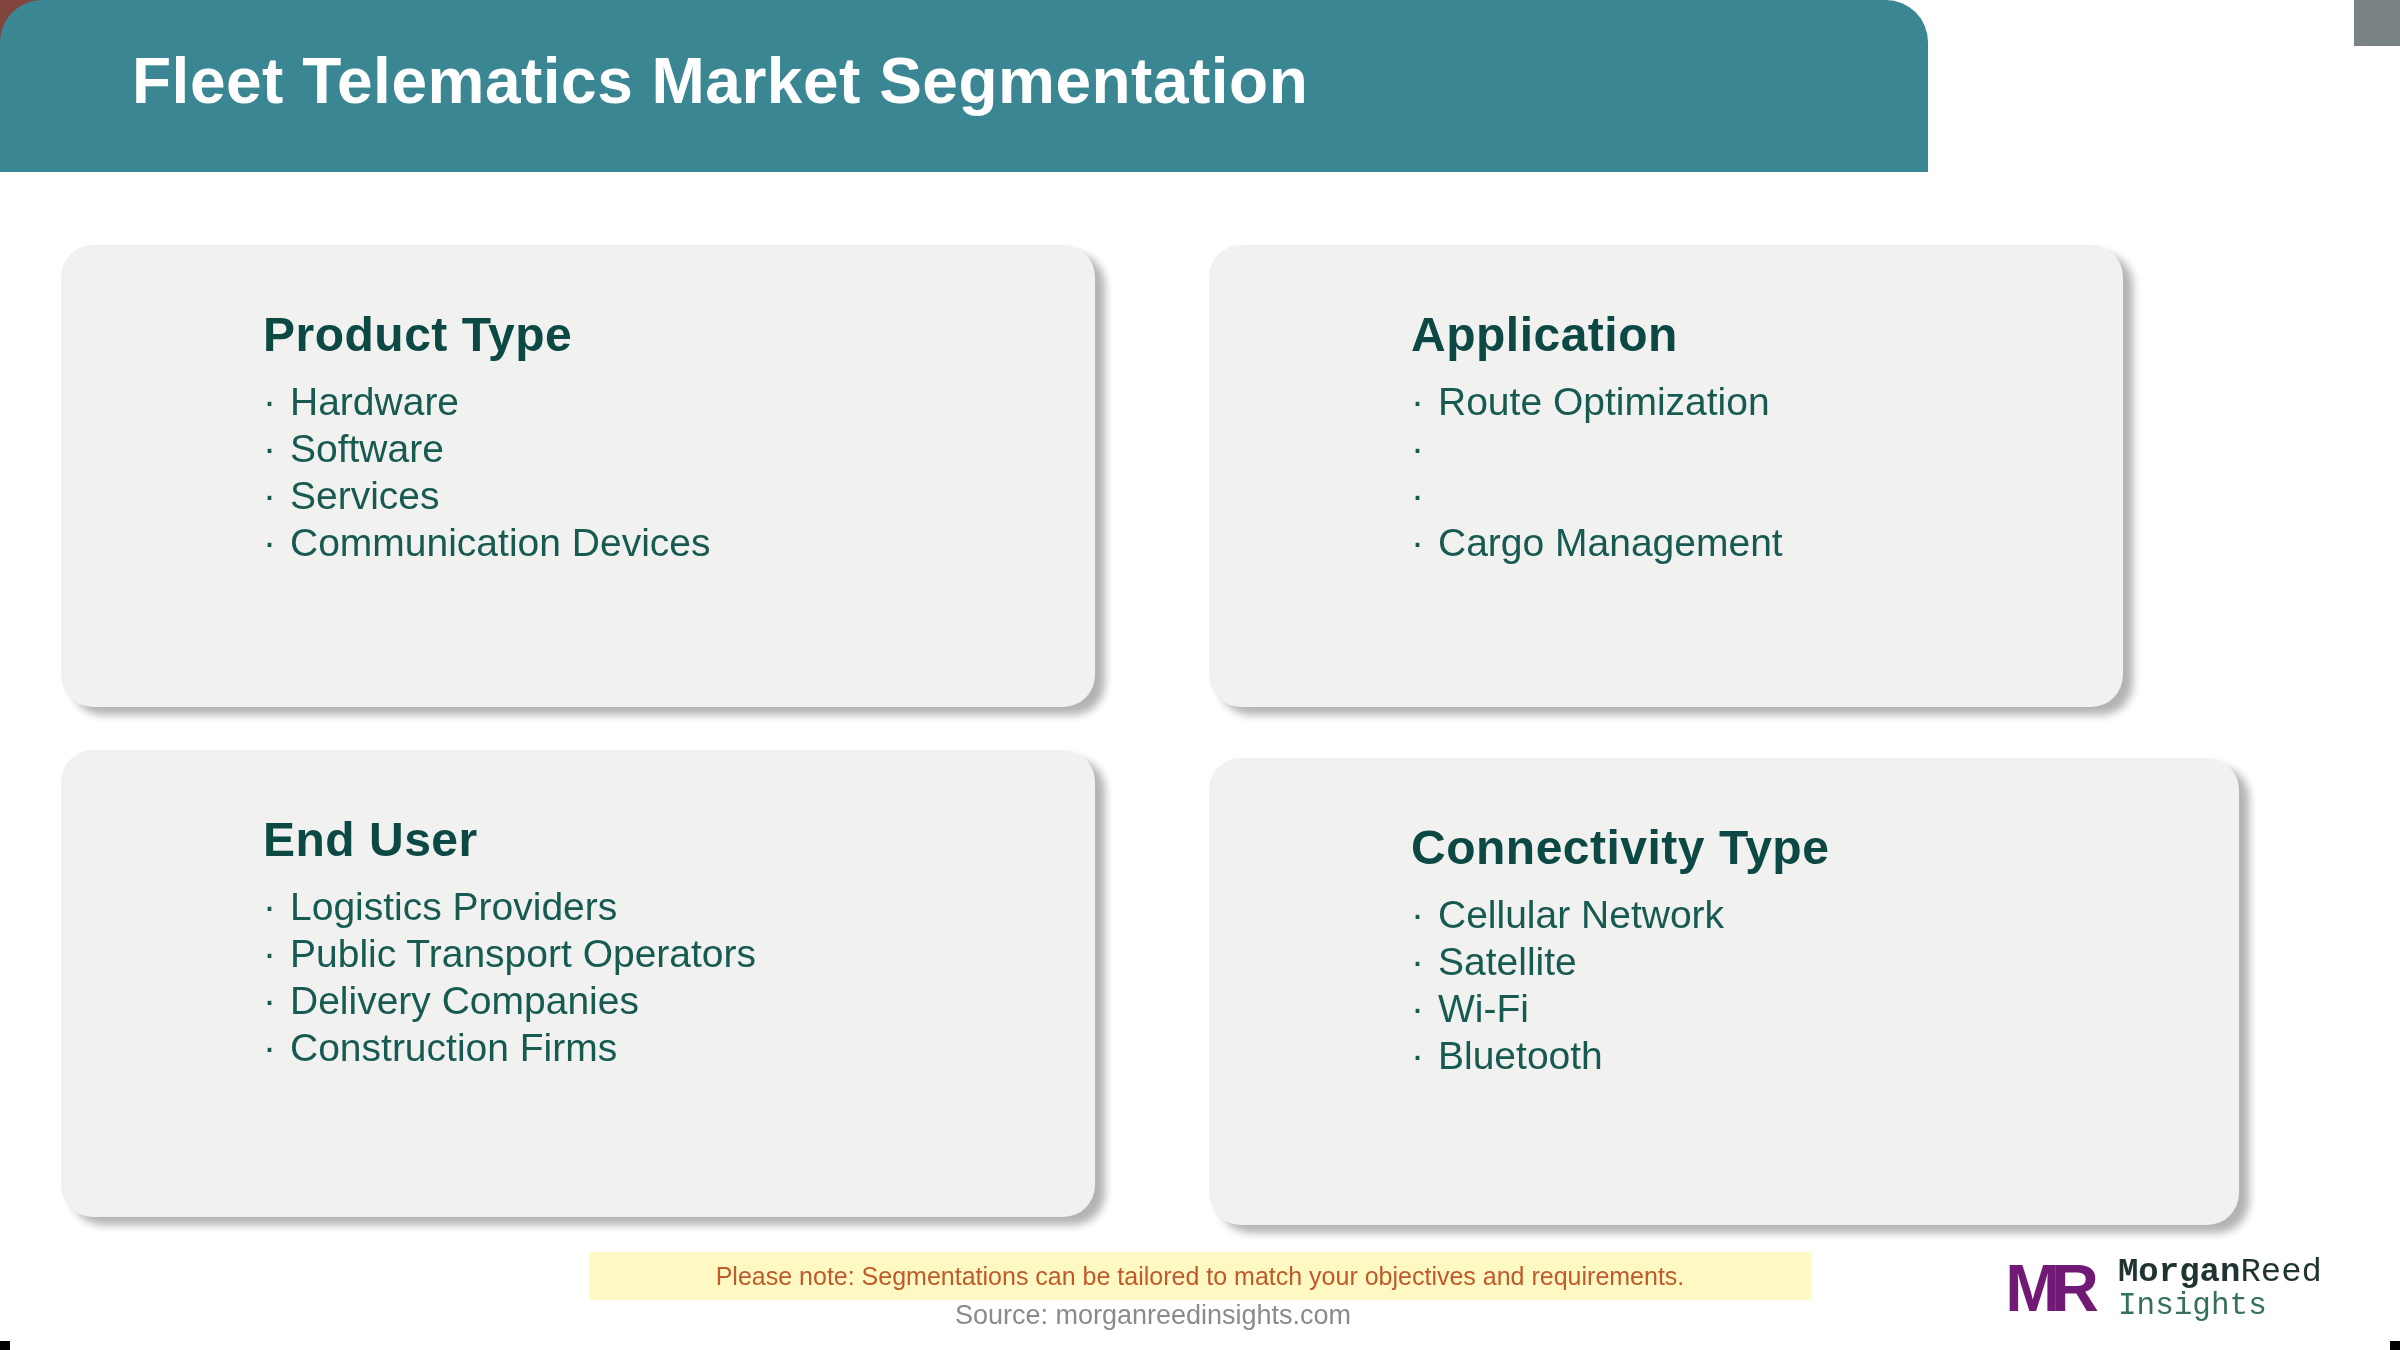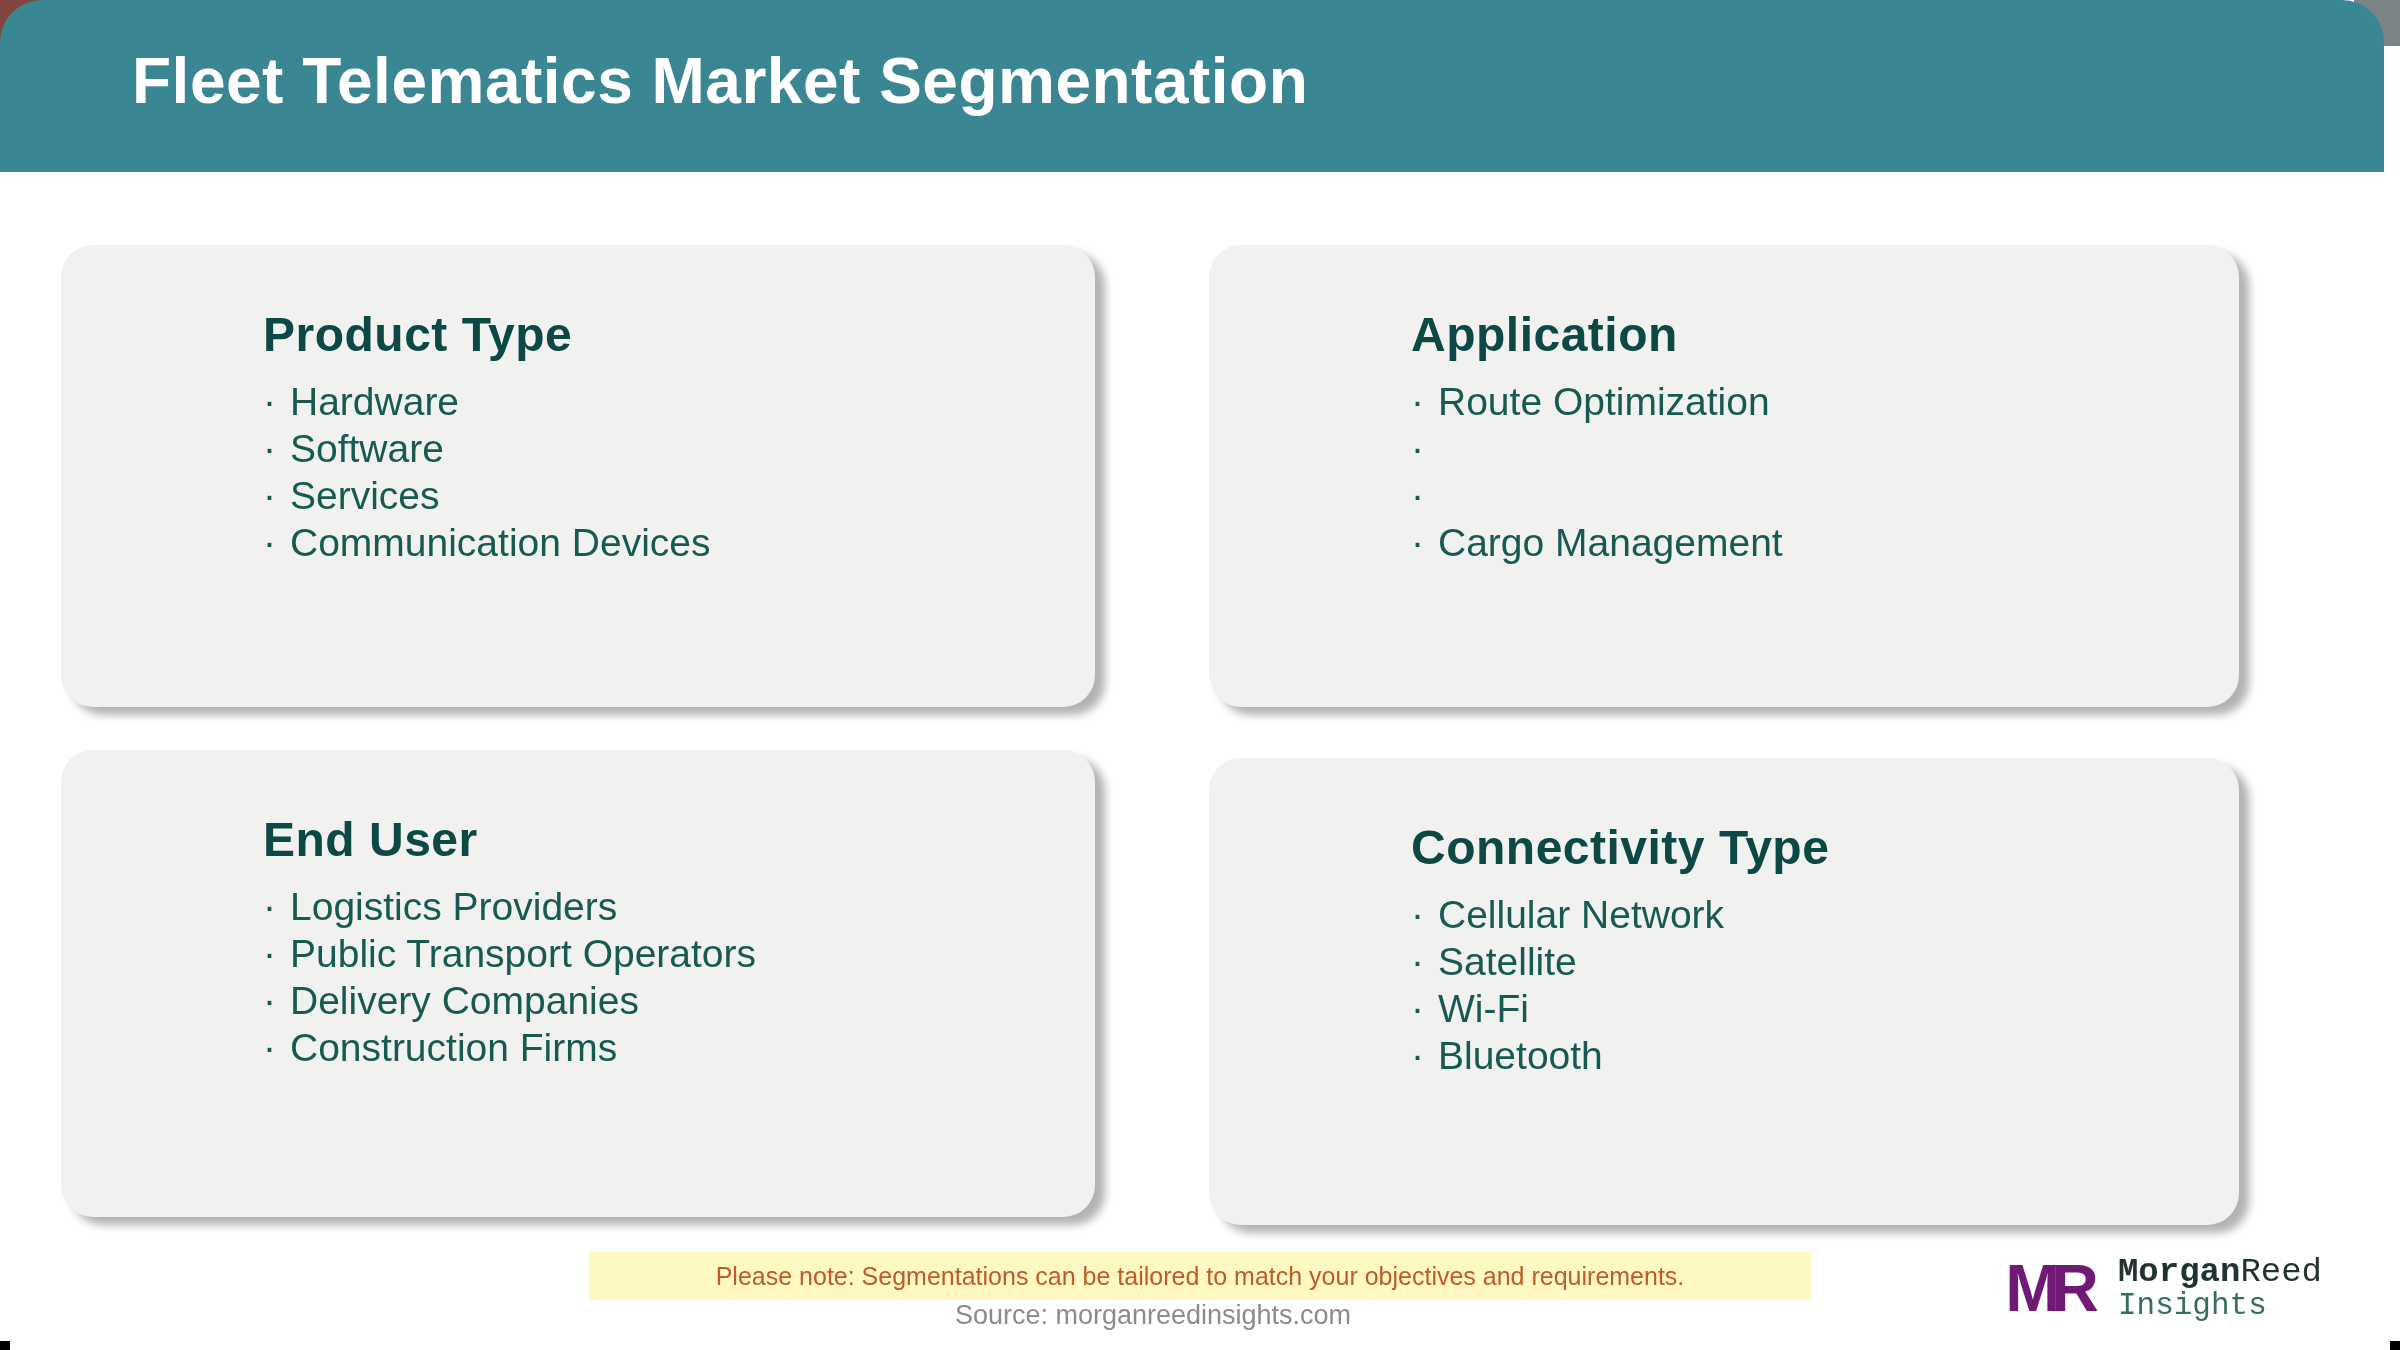--- a/index.html
+++ b/index.html
@@ -11,41 +11,41 @@
   }
   #page{position:absolute;inset:0;width:2400px;height:1350px;}
 
   
   .corner-wedge{position:absolute;top:0;width:46px;height:46px;z-index:0;}
   .corner-wedge.left{left:0;background:#81453e;}
   .corner-wedge.right{right:0;background:#7a8385;}
 
   
   .header-band{
-    position:absolute;left:0;top:0;width:2384px;height:172px;
+    position:absolute;left:0;top:0;width:1928px;height:172px;
     background:#3a8793;border-radius:42px 42px 0 0;z-index:1;
   }
   .header-band h1{
     margin:0;position:absolute;left:132px;top:44px;
     font-size:64px;font-weight:bold;color:#ffffff;letter-spacing:0.5px;
     white-space:nowrap;
   }
 
   
   .card{
     position:absolute;
     background:#f1f1f0;
     border-radius:32px;
     box-shadow:10px 8px 9px rgba(0,0,0,0.30);
     box-sizing:border-box;
     padding:62px 60px 0 202px;
     z-index:1;
   }
   .card.c1{left:61px;  top:245px; width:1034px; height:462px;}
-  .card.c2{left:1209px;top:245px; width:1030px; height:462px;}
+  .card.c2{left:1209px;top:245px; width:914px; height:462px;}
   .card.c3{left:61px;  top:750px; width:1034px; height:467px;}
   .card.c4{left:1209px;top:750px; width:1030px; height:467px;margin-top:8px;}
 
   .card-title{
     margin:0 0 16px 0;
     font-size:48px;font-weight:bold;color:#0c4944;letter-spacing:0.5px;
     white-space:nowrap;
   }
   .seg-list{margin:0;padding:0;list-style:none;}
   .seg-item{

